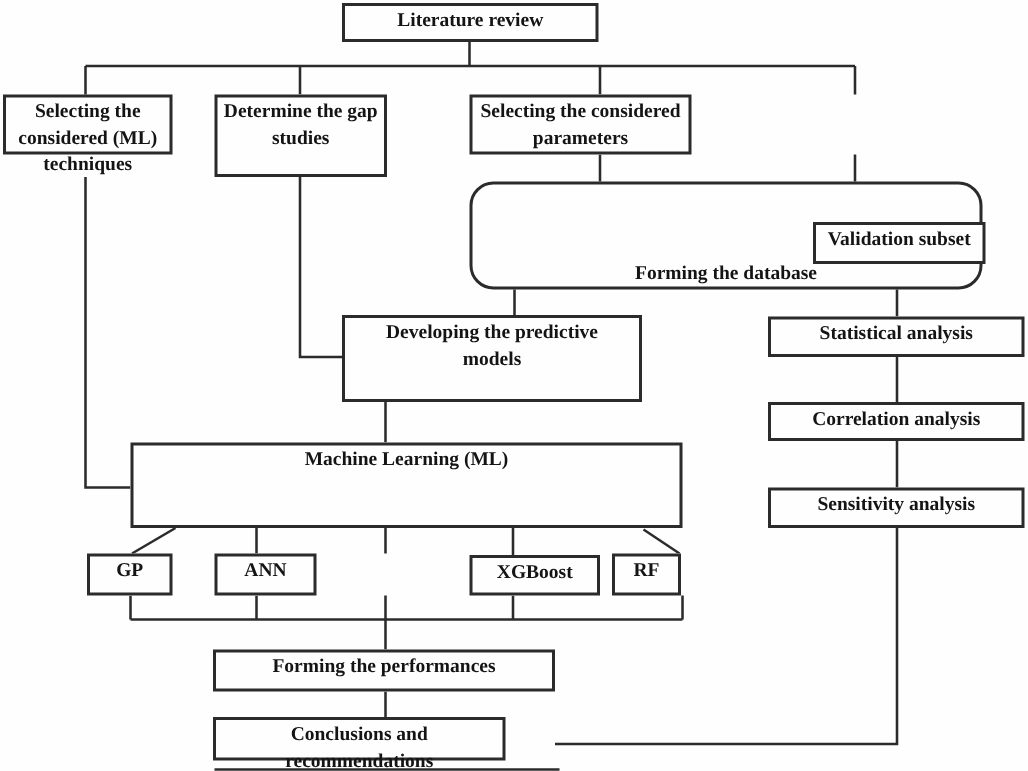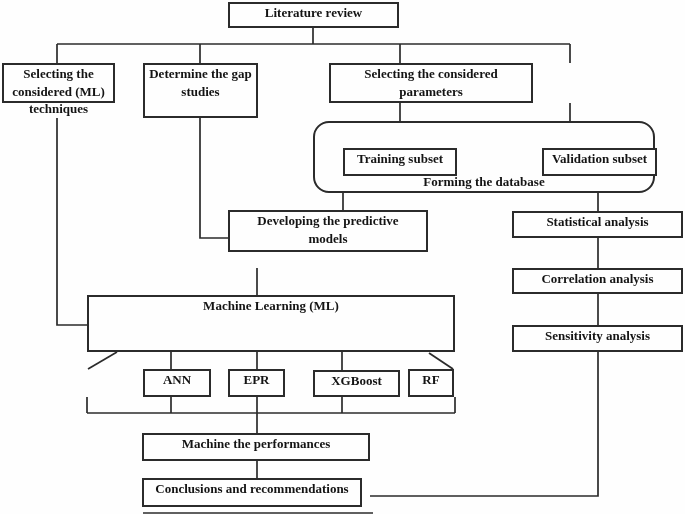--- a/index.html
+++ b/index.html
@@ -102,77 +102,74 @@
     <span>Selecting the
 considered (ML)
 techniques</span>
   </div>
 
   <div class="box" style="left:143px; top:63px; width:115px; height:55px">
     <span>Determine the gap
 studies</span>
   </div>
 
-  <div class="box" style="left:329px; top:63px; width:204px; height:40px">
+  <div class="box" style="left:313px; top:63px; width:148px; height:40px">
     <span>Selecting the considered
 parameters</span>
   </div>
 
 
   <div class="box container-box" style="left:313px; top:121px; width:342px; height:72px">
     <span>Forming the database</span>
   </div>
 
-  <div class="box" style="left:343px; top:148px; width:114px; height:28px">
-    <span>Training subset</span>
-  </div>
 
   <div class="box" style="left:542px; top:148px; width:115px; height:28px">
     <span>Validation subset</span>
   </div>
 
-  <div class="box" style="left:228px; top:210px; width:200px; height:42px">
+  <div class="box" style="left:228px; top:210px; width:200px; height:58px">
     <span>Developing the predictive
 models</span>
   </div>
 
   <div class="box" style="left:512px; top:211px; width:171px; height:27px">
     <span>Statistical analysis</span>
   </div>
 
   <div class="box" style="left:512px; top:268px; width:171px; height:26px">
     <span>Correlation analysis</span>
   </div>
 
   <div class="box" style="left:512px; top:325px; width:171px; height:27px">
     <span>Sensitivity analysis</span>
   </div>
 
   <div class="box" style="left:87px; top:295px; width:368px; height:57px">
     <span>Machine Learning (ML)</span>
   </div>
 
+  <div class="box" style="left:58px; top:369px; width:57px; height:28px">
+    <span>GP</span>
+  </div>
 
   <div class="box" style="left:143px; top:369px; width:68px; height:28px">
     <span>ANN</span>
   </div>
 
-  <div class="box" style="left:228px; top:369px; width:57px; height:28px">
-    <span>EPR</span>
-  </div>
 
   <div class="box" style="left:313px; top:370px; width:87px; height:27px">
     <span>XGBoost</span>
   </div>
 
   <div class="box" style="left:408px; top:369px; width:46px; height:28px">
     <span>RF</span>
   </div>
 
   <div class="box" style="left:142px; top:433px; width:228px; height:28px">
-    <span>Machine the performances</span>
+    <span>Forming the performances</span>
   </div>
 
-  <div class="box" style="left:142px; top:478px; width:220px; height:29px">
+  <div class="box" style="left:142px; top:478px; width:195px; height:29px">
     <span>Conclusions and recommendations</span>
   </div>
 
 </div>
 
 </body></html>

